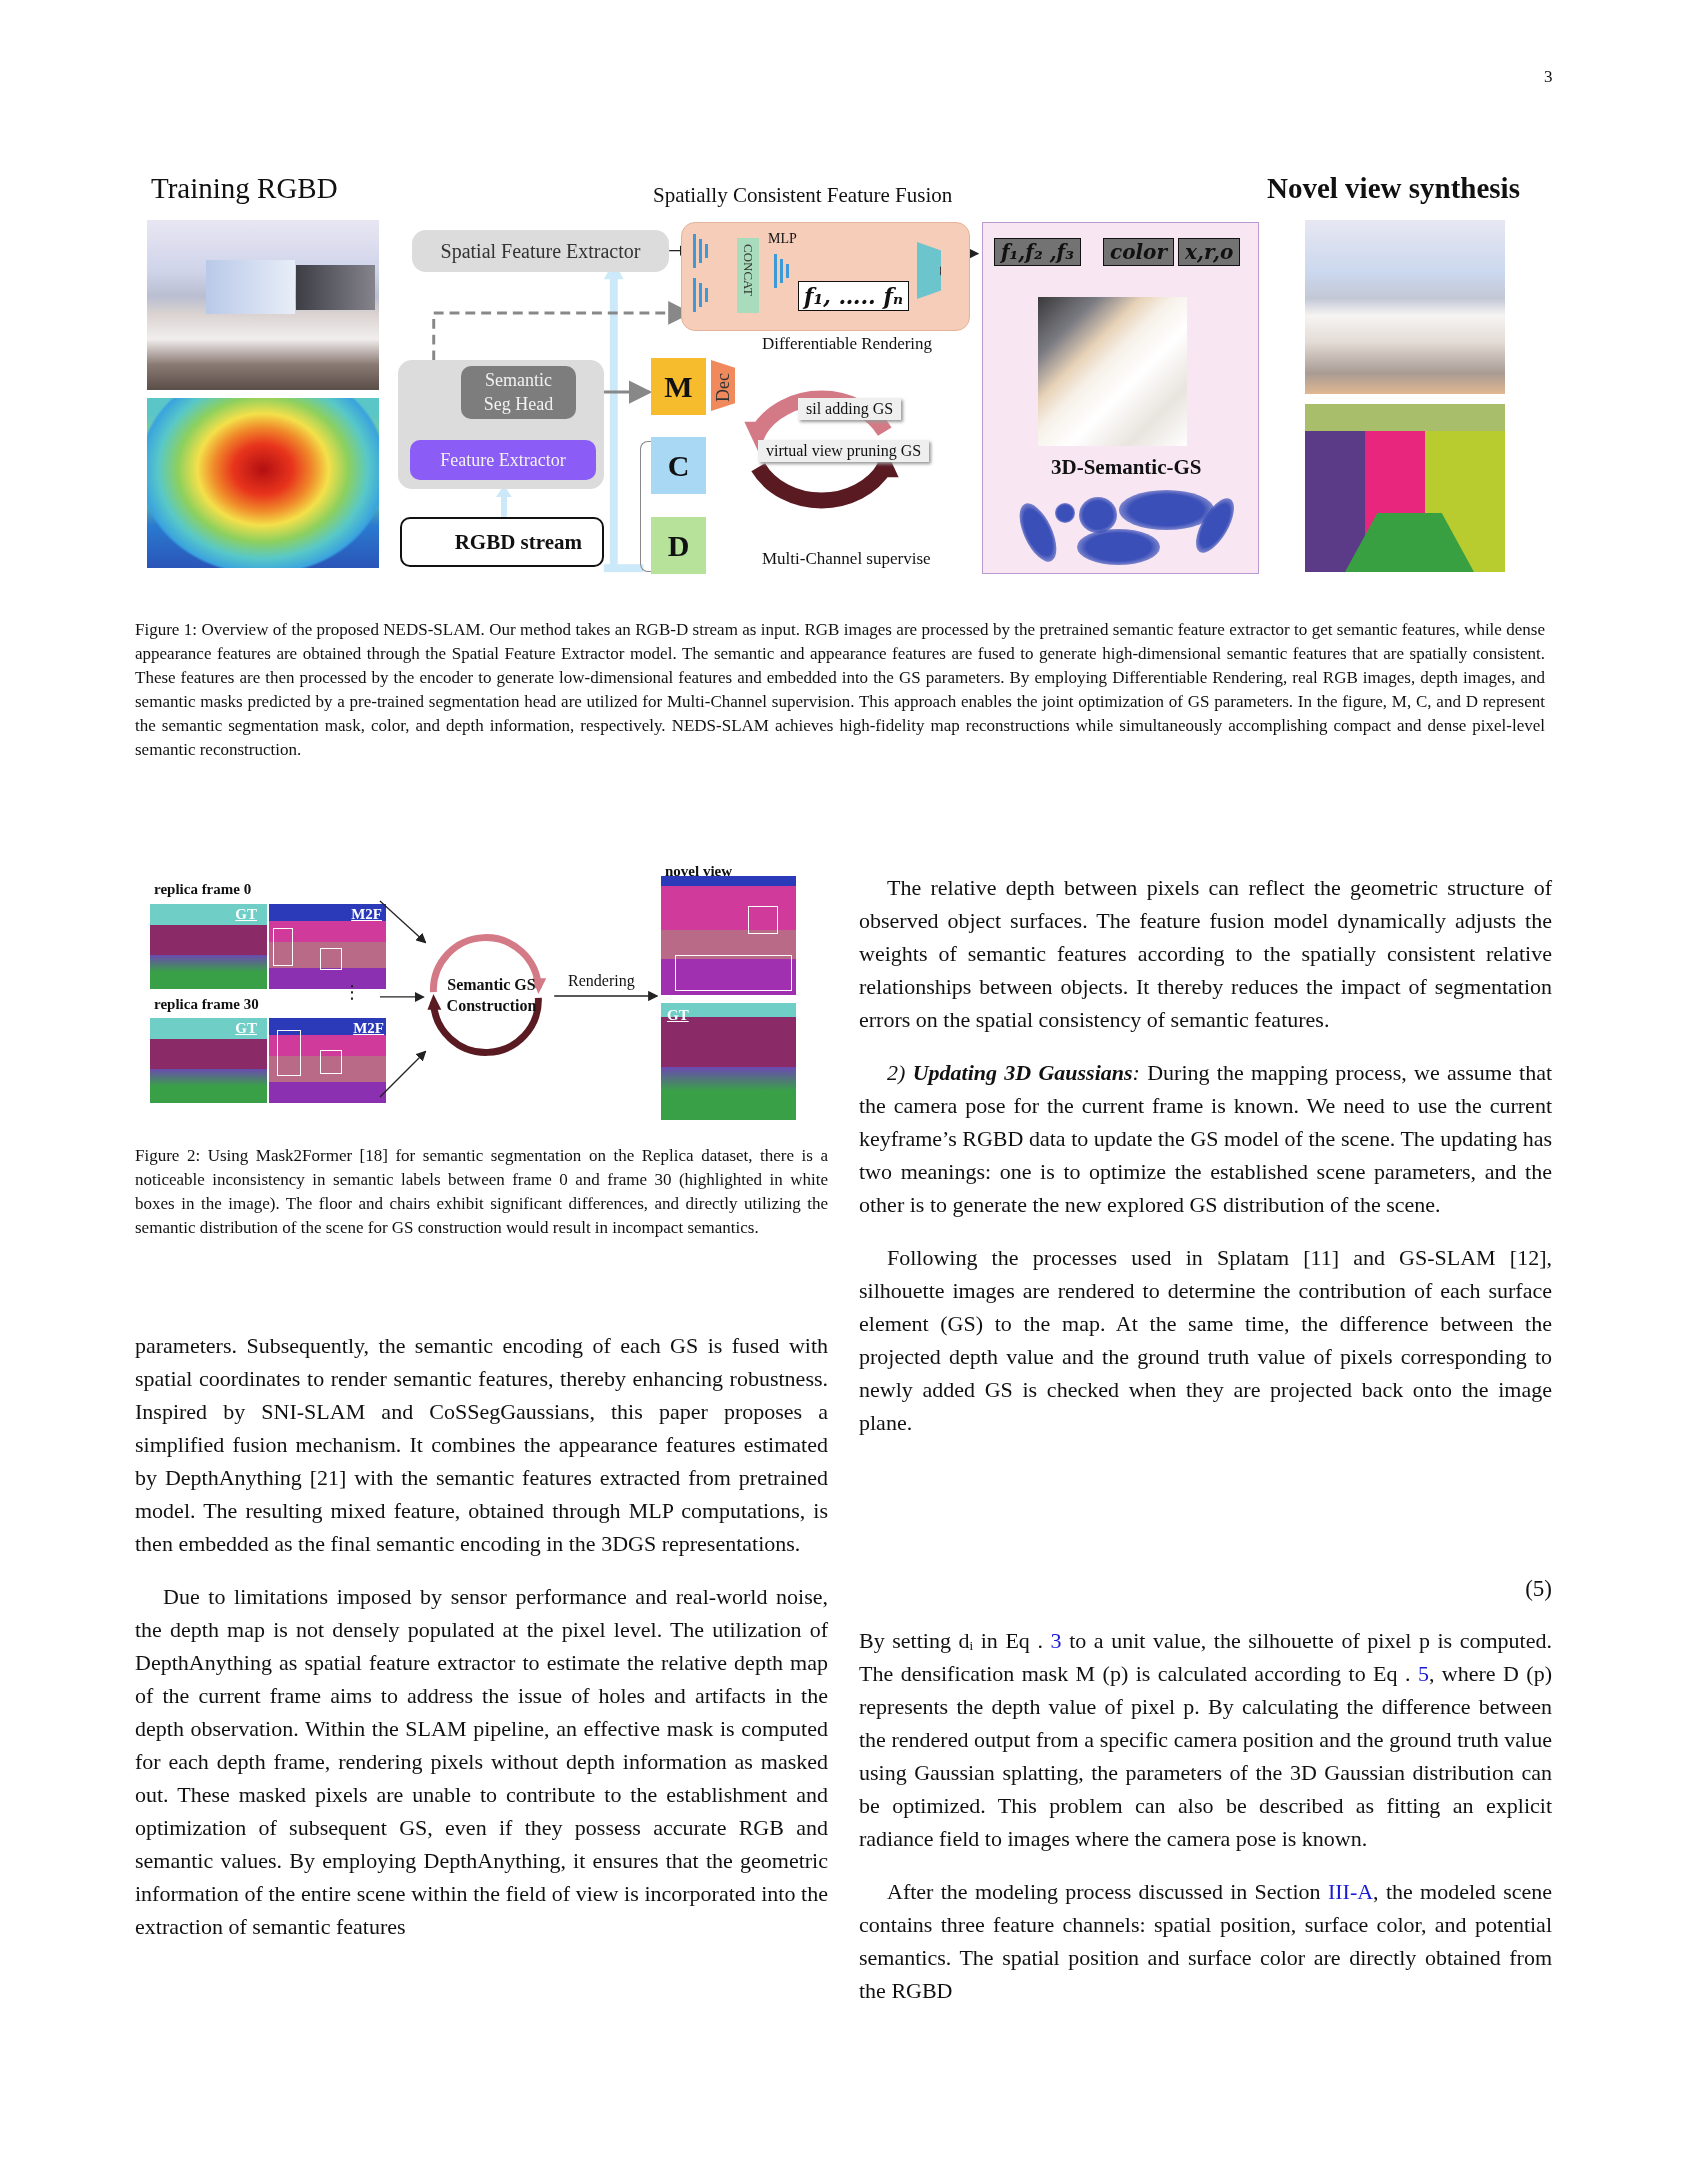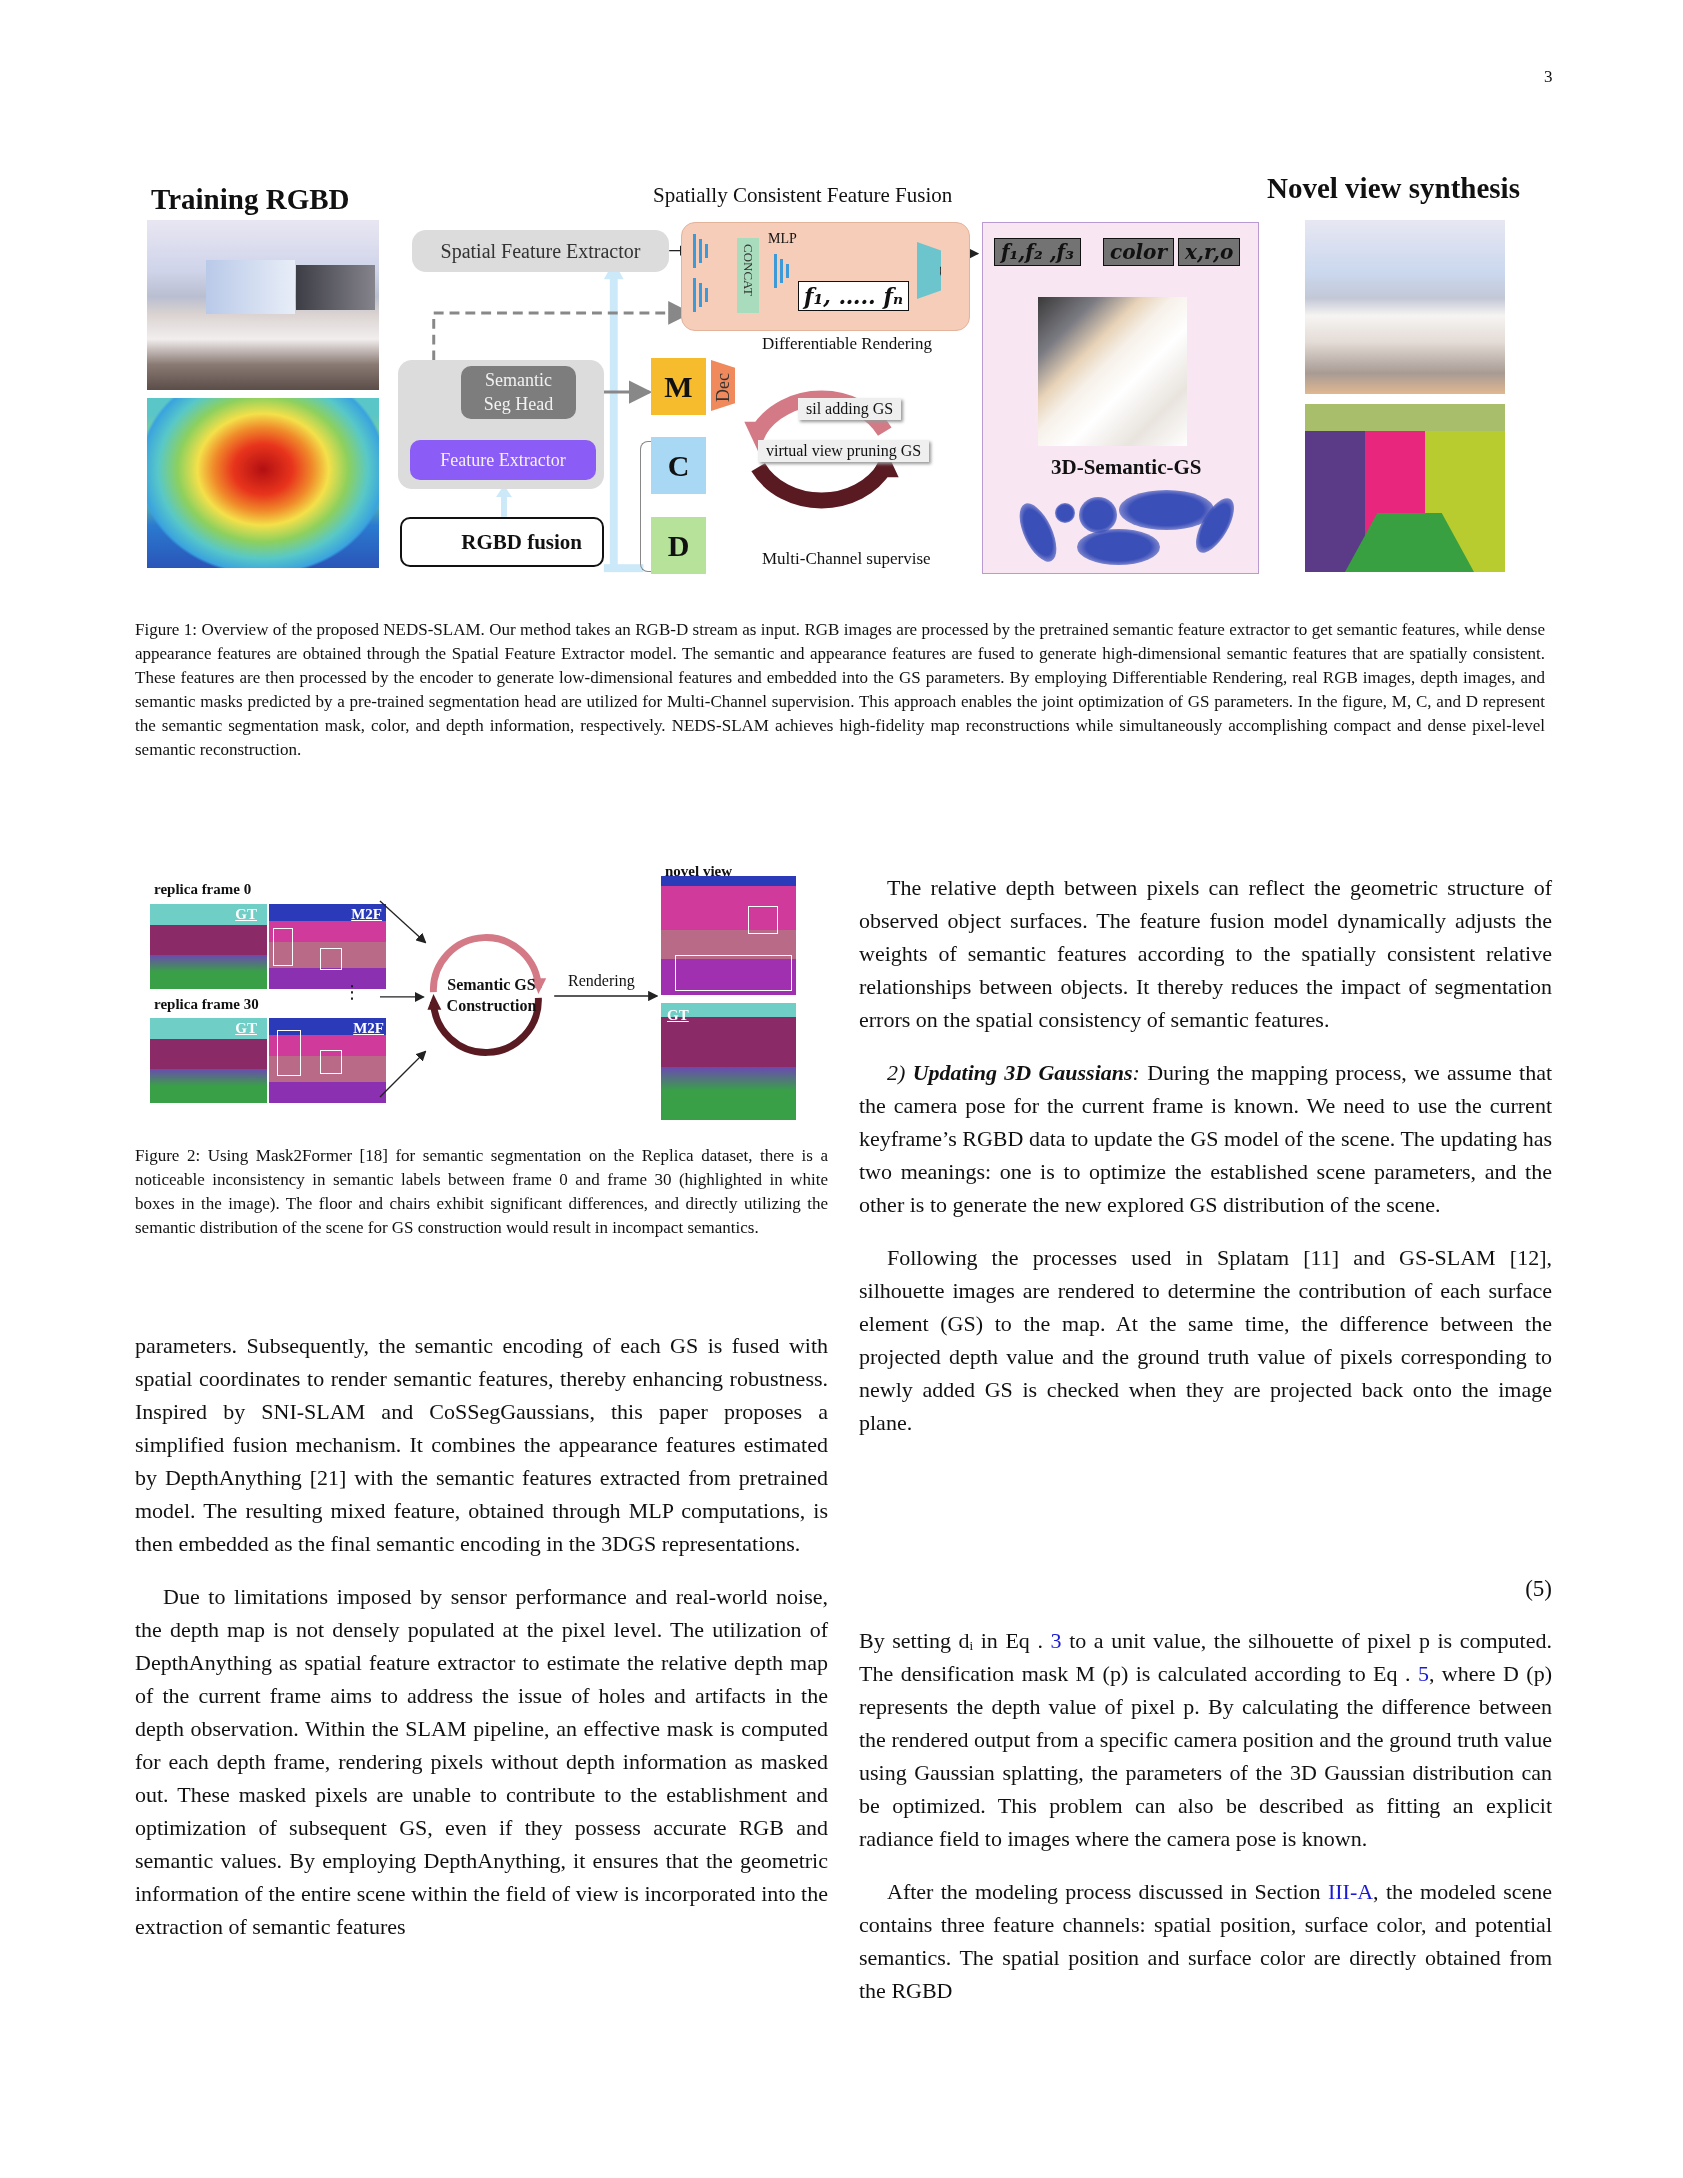--- a/index.html
+++ b/index.html
@@ -1,20 +1,20 @@
 <!DOCTYPE html>
 <html><head>
 <meta charset="utf-8">
 <style>
   html,body{margin:0;padding:0;background:#fff;}
   body{width:1683px;height:2178px;position:relative;overflow:hidden;font-family:"Liberation Serif","DejaVu Serif",serif;color:#111;}
   .abs{position:absolute;}
   .pagenum{left:1544px;top:67px;font-size:17px;}
   
-  .f1-title-left{left:151px;top:172px;font-size:29px;font-weight:bold;margin-top:11px;}
+  .f1-title-left{left:151px;top:172px;font-size:29px;font-weight:normal;}
   .f1-title-mid{left:653px;top:183px;font-size:21px;}
   .f1-title-right{left:1267px;top:172px;font-size:29px;font-weight:bold;}
   .photo{border:0;}
   .room-rgb{left:147px;top:220px;width:232px;height:170px;background:
      linear-gradient(180deg,#e9e6f2 0%,#cfd4ea 30%,#b9bed0 45%,#d9d2d0 55%,#f2eeee 70%,#8a7a74 85%,#5b4d48 100%);}
   .room-rgb::before{content:"";position:absolute;left:59px;top:40px;width:89px;height:54px;background:linear-gradient(90deg,#b9c9e8,#e8eef8);}
   .room-rgb::after{content:"";position:absolute;left:149px;top:45px;width:79px;height:45px;background:linear-gradient(90deg,#3d3d45,#85848c);}
   .room-depth{left:147px;top:398px;width:232px;height:170px;background:
      radial-gradient(ellipse at 50% 42%, #b20f12 0%, #e8341c 18%, #f08a2a 30%, #f4e04a 40%, #8dd05e 52%, #58c8c8 64%, #3aa3de 74%, transparent 76%),
      linear-gradient(180deg,#5bc6c8 0%,#5bc6c8 10%,#8ed67a 30%,#6cd0a0 55%,#2a7ad0 75%,#2a55b8 100%);}
@@ -155,21 +155,21 @@
     </div>
 
   <div class="abs diff-render">Differentiable Rendering</div>
 
   <div class="abs sem-outer"></div>
   <div class="abs seg-head">
     <div>Semantic</div>
     <div>Seg Head</div>
   </div>
   <div class="abs feat-ext">Feature Extractor</div>
-  <div class="abs rgbd-stream">RGBD fusion</div>
+  <div class="abs rgbd-stream">RGBD stream</div>
 
   <div class="abs chan chan-m">M</div>
   <div class="abs dec">
       <span>Dec</span>
     </div>
   <div class="abs brace"></div>
   <div class="abs chan chan-c">C</div>
   <div class="abs chan chan-d">D</div>
 
   <div class="abs tag tag-sil">sil adding GS</div>

